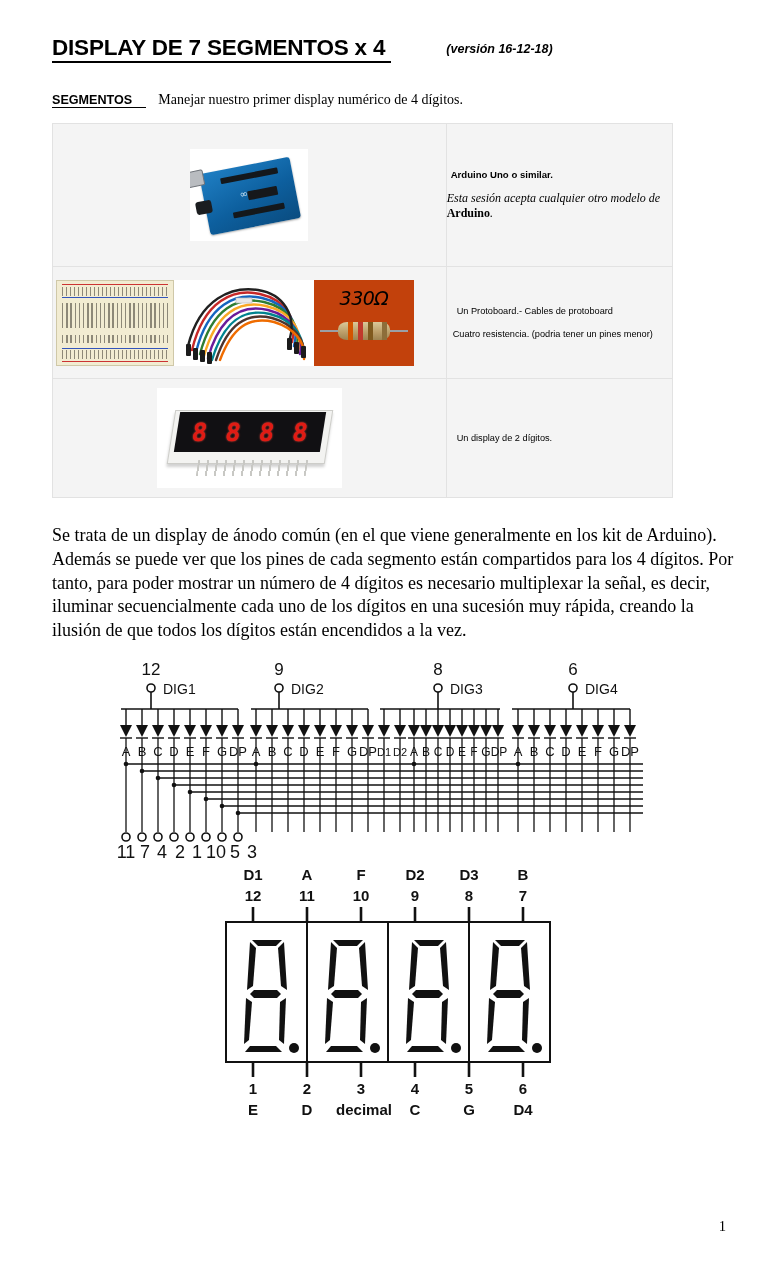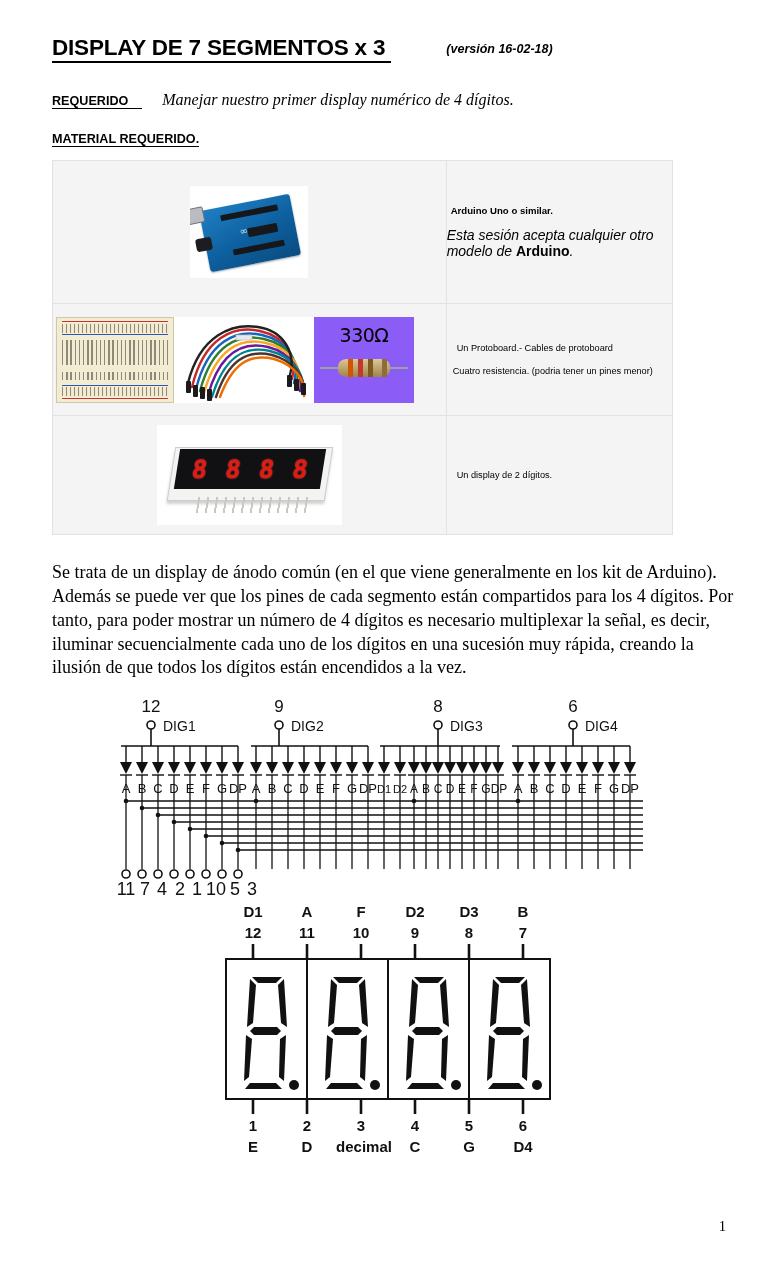--- a/index.html
+++ b/index.html
@@ -53,21 +53,21 @@
     font-size: 14.5px;
     line-height: 1.25;
   }
   .objetivos .lbl {
     font-family: "Liberation Sans", sans-serif;
     font-size: 12.6px;
     font-weight: bold;
     border-bottom: 1.6px solid #000;
     padding-right: 14px;
   }
-  .objetivos .txt { margin-left: 20px; font-size: 16px; font-style: italic; }
+  .objetivos .txt { margin-left: 12px; font-size: 14px; }
 
   .material {
     margin-top: 22px;
     font-family: "Liberation Sans", sans-serif;
     font-size: 12.6px;
     font-weight: bold;
   }
   .material span {
     border-bottom: 1.6px solid #000;
   }
@@ -97,22 +97,22 @@
 
   .cap-bold {
     font-family: "Liberation Sans", sans-serif;
     font-size: 9.6px;
     font-weight: bold;
     display: block;
     margin-bottom: 11px;
     padding-left: 4px;
   }
   .cap-ital {
-    font-family: Liberation Sans, sans-serif;
-    font-size: 14px;
+    font-family: Liberation Serif, serif;
+    font-size: 12px;
     font-style: italic;
     display: block;
   }
   .cap-ital b { font-style: normal; }
   .cap-plain {
     font-family: "Liberation Sans", sans-serif;
     font-size: 9.2px;
     display: block;
     padding-left: 4px;
     margin-left: 6px;
@@ -168,21 +168,21 @@
   .bb-mid { position: absolute; left: 5px; right: 5px; top: 22px; bottom: 22px;
     background: repeating-linear-gradient(to right,#8d8878 0 1.4px,#f2ecd2 1.4px 4.2px),
                 repeating-linear-gradient(to bottom,#f2ecd2 0 5px,#e9e2c6 5px 6px); }
   .bb-gap { position: absolute; left: 5px; right: 5px; top: 47px; height: 7px; background:#f2ecd2; }
 
   
   .wires { width: 140px; height: 86px; background: #ffffff; position: relative; overflow: hidden; }
   .wires svg { display: block; }
 
   
-  .resistor-cell { width: 100px; height: 86px; background:#8b5cf6; position: relative; }
+  .resistor-cell { width: 100px; height: 86px; background:#c2410c; position: relative; font-style: italic; }
   .res-label {
     font-family: "DejaVu Sans", sans-serif; font-size: 19px; text-align: center;
     padding-top: 7px; letter-spacing: -0.5px;
   }
   .res-body { position: relative; margin: 9px auto 0; width: 88px; height: 26px; }
   .res-lead { position: absolute; top: 12px; width: 18px; height: 2px; background:#9aa0a6; }
   .res-lead.l { left: 0; } .res-lead.r { right: 0; }
   .res-cap { position: absolute; left: 18px; top: 4px; width: 52px; height: 18px;
     background: linear-gradient(to bottom,#d9c99a,#bda06a 55%,#9d8350);
     border-radius: 9px / 7px; }
@@ -230,32 +230,29 @@
     position: absolute; right: 42px; bottom: 30px;
     font-size: 14.6px;
   }
 </style>
 </head>
 <body>
 
 <div class="page">
 
   <div class="title-row">
-    <h1 class="doc-title">DISPLAY DE 7 SEGMENTOS x 3 </h1>
-    <span class="version">(versión 16-02-18)</span>
+    <h1 class="doc-title">DISPLAY DE 7 SEGMENTOS x 4 </h1>
+    <span class="version">(versión 16-12-18)</span>
   </div>
 
 
   <div class="objetivos">
-    <span class="lbl">REQUERIDO</span><span class="txt">Manejar nuestro primer display numérico de 4 dígitos.</span>
+    <span class="lbl">SEGMENTOS</span><span class="txt">Manejar nuestro primer display numérico de 4 dígitos.</span>
   </div>
 
-  <div class="material">
-    <span>MATERIAL REQUERIDO.</span>
-  </div>
 
   <table class="materials">
     <tbody>
         <tr class="row1">
       <td class="cell-img">
         <div class="imgwrap">
           <div class="arduino">
             <div class="ard-board">
               <div class="ard-hdr top"></div>
               <div class="ard-hdr bot"></div>

